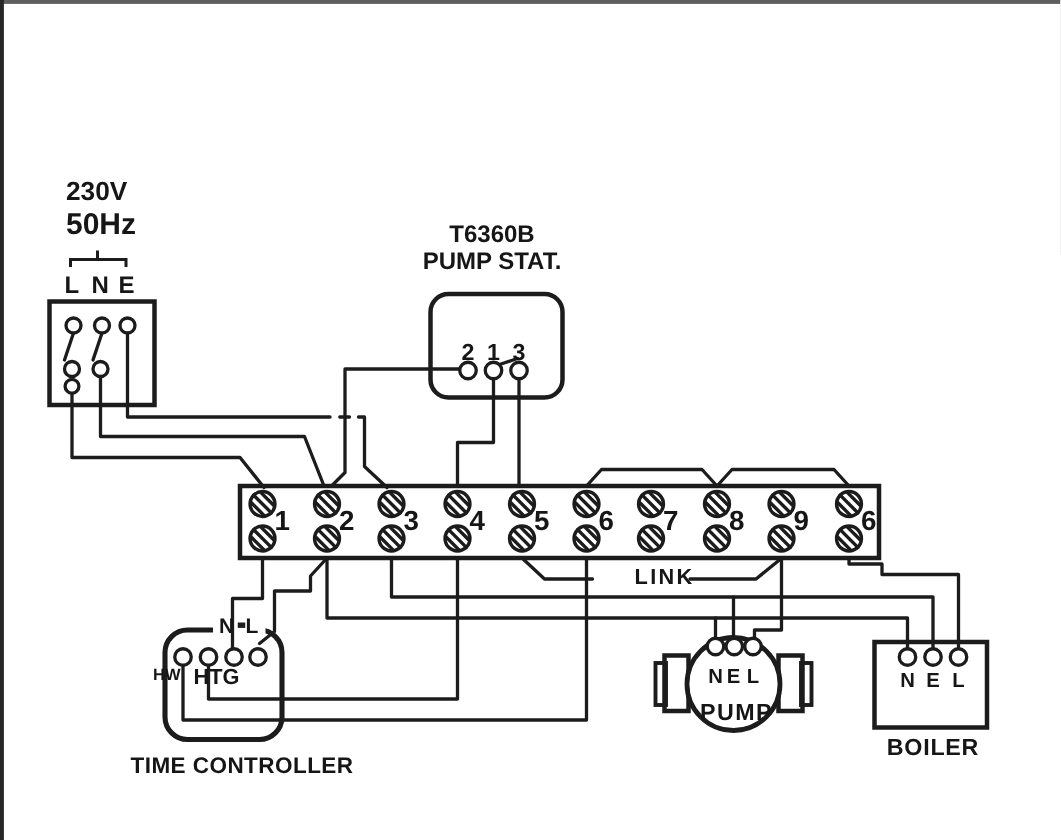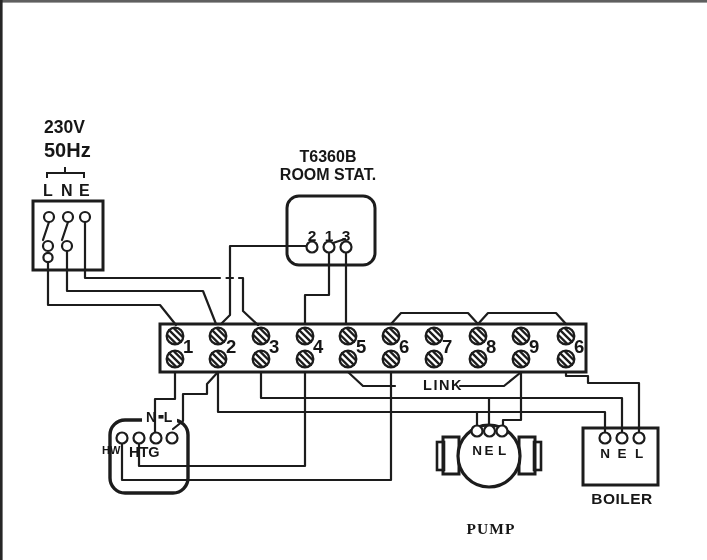--- a/index.html
+++ b/index.html
@@ -119,36 +119,37 @@
       </g>
   </svg>
 
   <span class="lbl" style="left:44px;top:119px;font-size:17.5px;">230V</span>
   <span class="lbl" style="left:44px;top:140px;font-size:20px;">50Hz</span>
   <span class="lbl" style="left:43px;top:183px;font-size:16px;">L</span>
   <span class="lbl" style="left:61px;top:183px;font-size:16px;">N</span>
   <span class="lbl" style="left:79px;top:183px;font-size:16px;">E</span>
 
   <span class="lbl ctr" style="left:328px;top:149px;font-size:16px;">T6360B</span>
-  <span class="lbl ctr" style="left:328px;top:167px;font-size:16px;">ROOM STAT.</span>
+  <span class="lbl ctr" style="left:328px;top:167px;font-size:16px;">PUMP STAT.</span>
   <span class="lbl ctr" style="left:312px;top:228px;font-size:15.5px;">2</span>
   <span class="lbl ctr" style="left:329px;top:228px;font-size:15.5px;">1</span>
   <span class="lbl ctr" style="left:346px;top:228px;font-size:15.5px;">3</span>
 
   <span class="lbl ctr" style="left:443px;top:378px;font-size:14.5px;letter-spacing:1.5px;">LINK</span>
 
   <span class="lbl" style="left:102px;top:445px;font-size:11px;">HW</span>
   <span class="lbl" style="left:129px;top:445px;font-size:14.5px;">HTG</span>
   <span class="lbl ctr" style="left:151px;top:410px;font-size:14px;">N</span>
   <span class="lbl ctr" style="left:168px;top:410px;font-size:14px;">L</span>
+  <span class="lbl" style="left:87px;top:503px;font-size:15px;letter-spacing:0.3px;">TIME CONTROLLER</span>
 
   <span class="lbl ctr" style="left:477px;top:444px;font-size:13.5px;">N</span>
   <span class="lbl ctr" style="left:489px;top:444px;font-size:13.5px;">E</span>
   <span class="lbl ctr" style="left:502px;top:444px;font-size:13.5px;">L</span>
-  <span class="lbl ctr" style="left:491px;top:521px;font-size:15.5px;letter-spacing:1px;font-family:Liberation Serif, serif;">PUMP</span>
+  <span class="lbl ctr" style="left:491px;top:468px;font-size:15.5px;letter-spacing:1px;">PUMP</span>
 
   <span class="lbl ctr" style="left:605px;top:447px;font-size:13.5px;">N</span>
   <span class="lbl ctr" style="left:622px;top:447px;font-size:13.5px;">E</span>
   <span class="lbl ctr" style="left:639px;top:447px;font-size:13.5px;">L</span>
   <span class="lbl ctr" style="left:622px;top:491px;font-size:15.5px;letter-spacing:0.5px;">BOILER</span>
 
   <div id="stripnums">
       <span class="lbl" style="left: 183px; top: 338px; font-size: 18.5px;">1</span>
       <span class="lbl" style="left: 226px; top: 338px; font-size: 18.5px;">2</span>
       <span class="lbl" style="left: 269px; top: 338px; font-size: 18.5px;">3</span>

